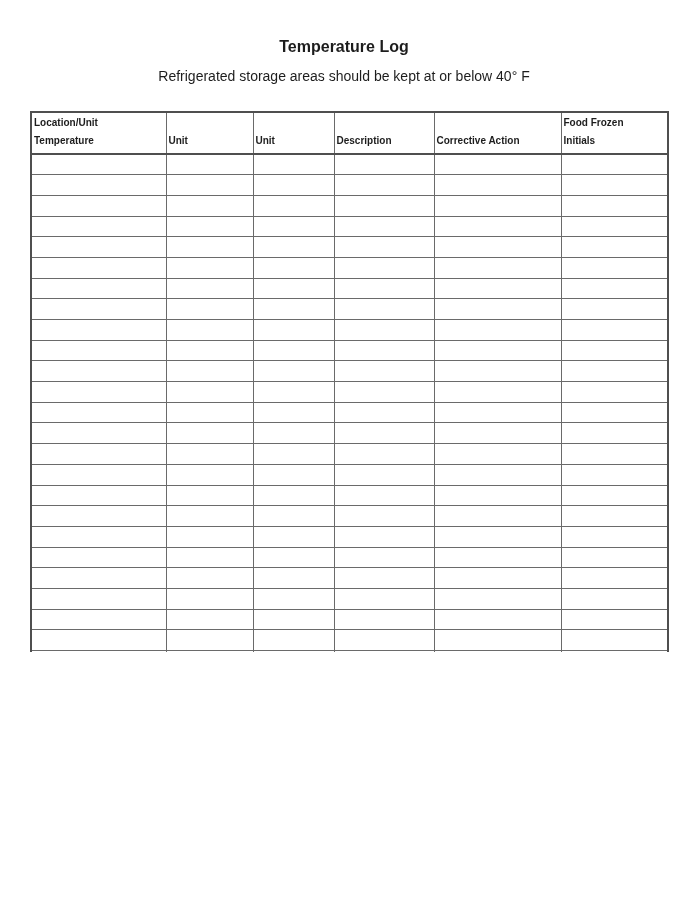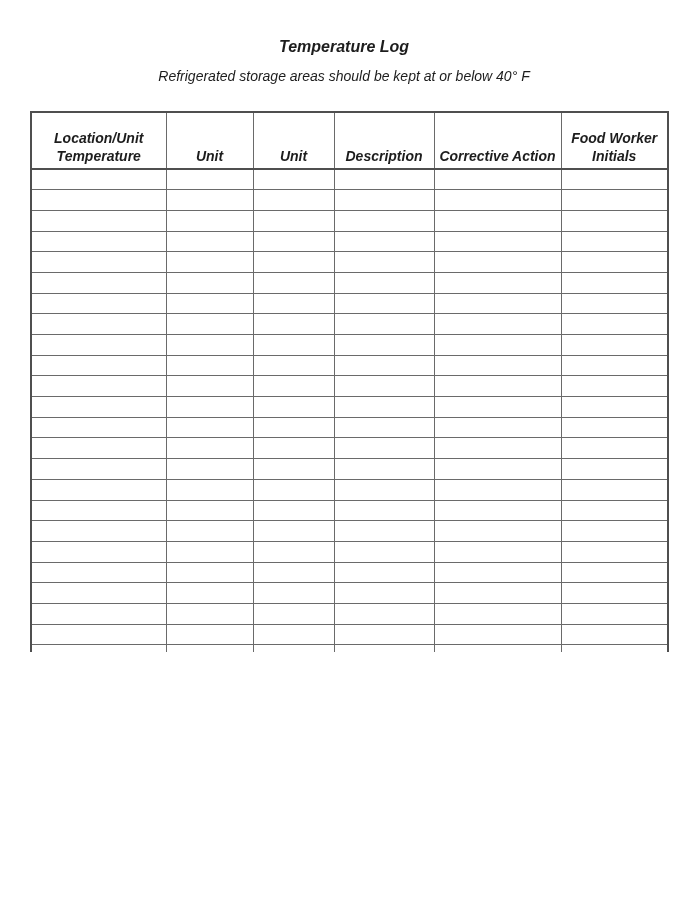--- a/index.html
+++ b/index.html
@@ -13,21 +13,20 @@
   body {
     font-family: "Liberation Sans", sans-serif;
     color: var(--text-color);
   }
   .page {
     position: relative;
     width: 688px;
     height: 652px;
     background: var(--page-bg);
     overflow: hidden;
-    font-style: italic;
   }
   .title {
     position: absolute;
     top: 37px;
     left: 0;
     width: 100%;
     text-align: center;
     font-size: 16px;
     font-weight: 700;
     line-height: 19px;
@@ -55,25 +54,25 @@
     border: 2px solid var(--border-outer);
   }
   .log-table th,
   .log-table td {
     border: 1px solid var(--border-inner);
     padding: 0;
   }
   .log-table thead tr { height: 40px; }
   .log-table thead th {
     vertical-align: bottom;
-    text-align: center;
-    font-size: 14px;
+    text-align: left;
+    font-size: 10px;
     font-weight: 700;
     line-height: 18px;
-    padding: 16px 2px 3px 2px;
+    padding: 1px 2px 3px 2px;
     color: var(--text-color);
     border-bottom: 2px solid var(--border-outer);
     background: var(--page-bg);
   }
   .header-line { display: block; }
   .log-table tbody tr { height: 20.7px; }
   .log-table tbody td { background: var(--page-bg); }
 </style>
 </head>
 <body>
@@ -106,21 +105,21 @@
         <th>
           <span class="header-line">Unit</span>
         </th>
         <th>
           <span class="header-line">Description</span>
         </th>
         <th>
           <span class="header-line">Corrective Action</span>
         </th>
         <th>
-          <span class="header-line">Food Worker</span>
+          <span class="header-line">Food Frozen</span>
           <span class="header-line">Initials</span>
         </th>
       </tr>
     </thead>
     <tbody>
         <tr>
           <td></td>
           <td></td>
           <td></td>
           <td></td>

